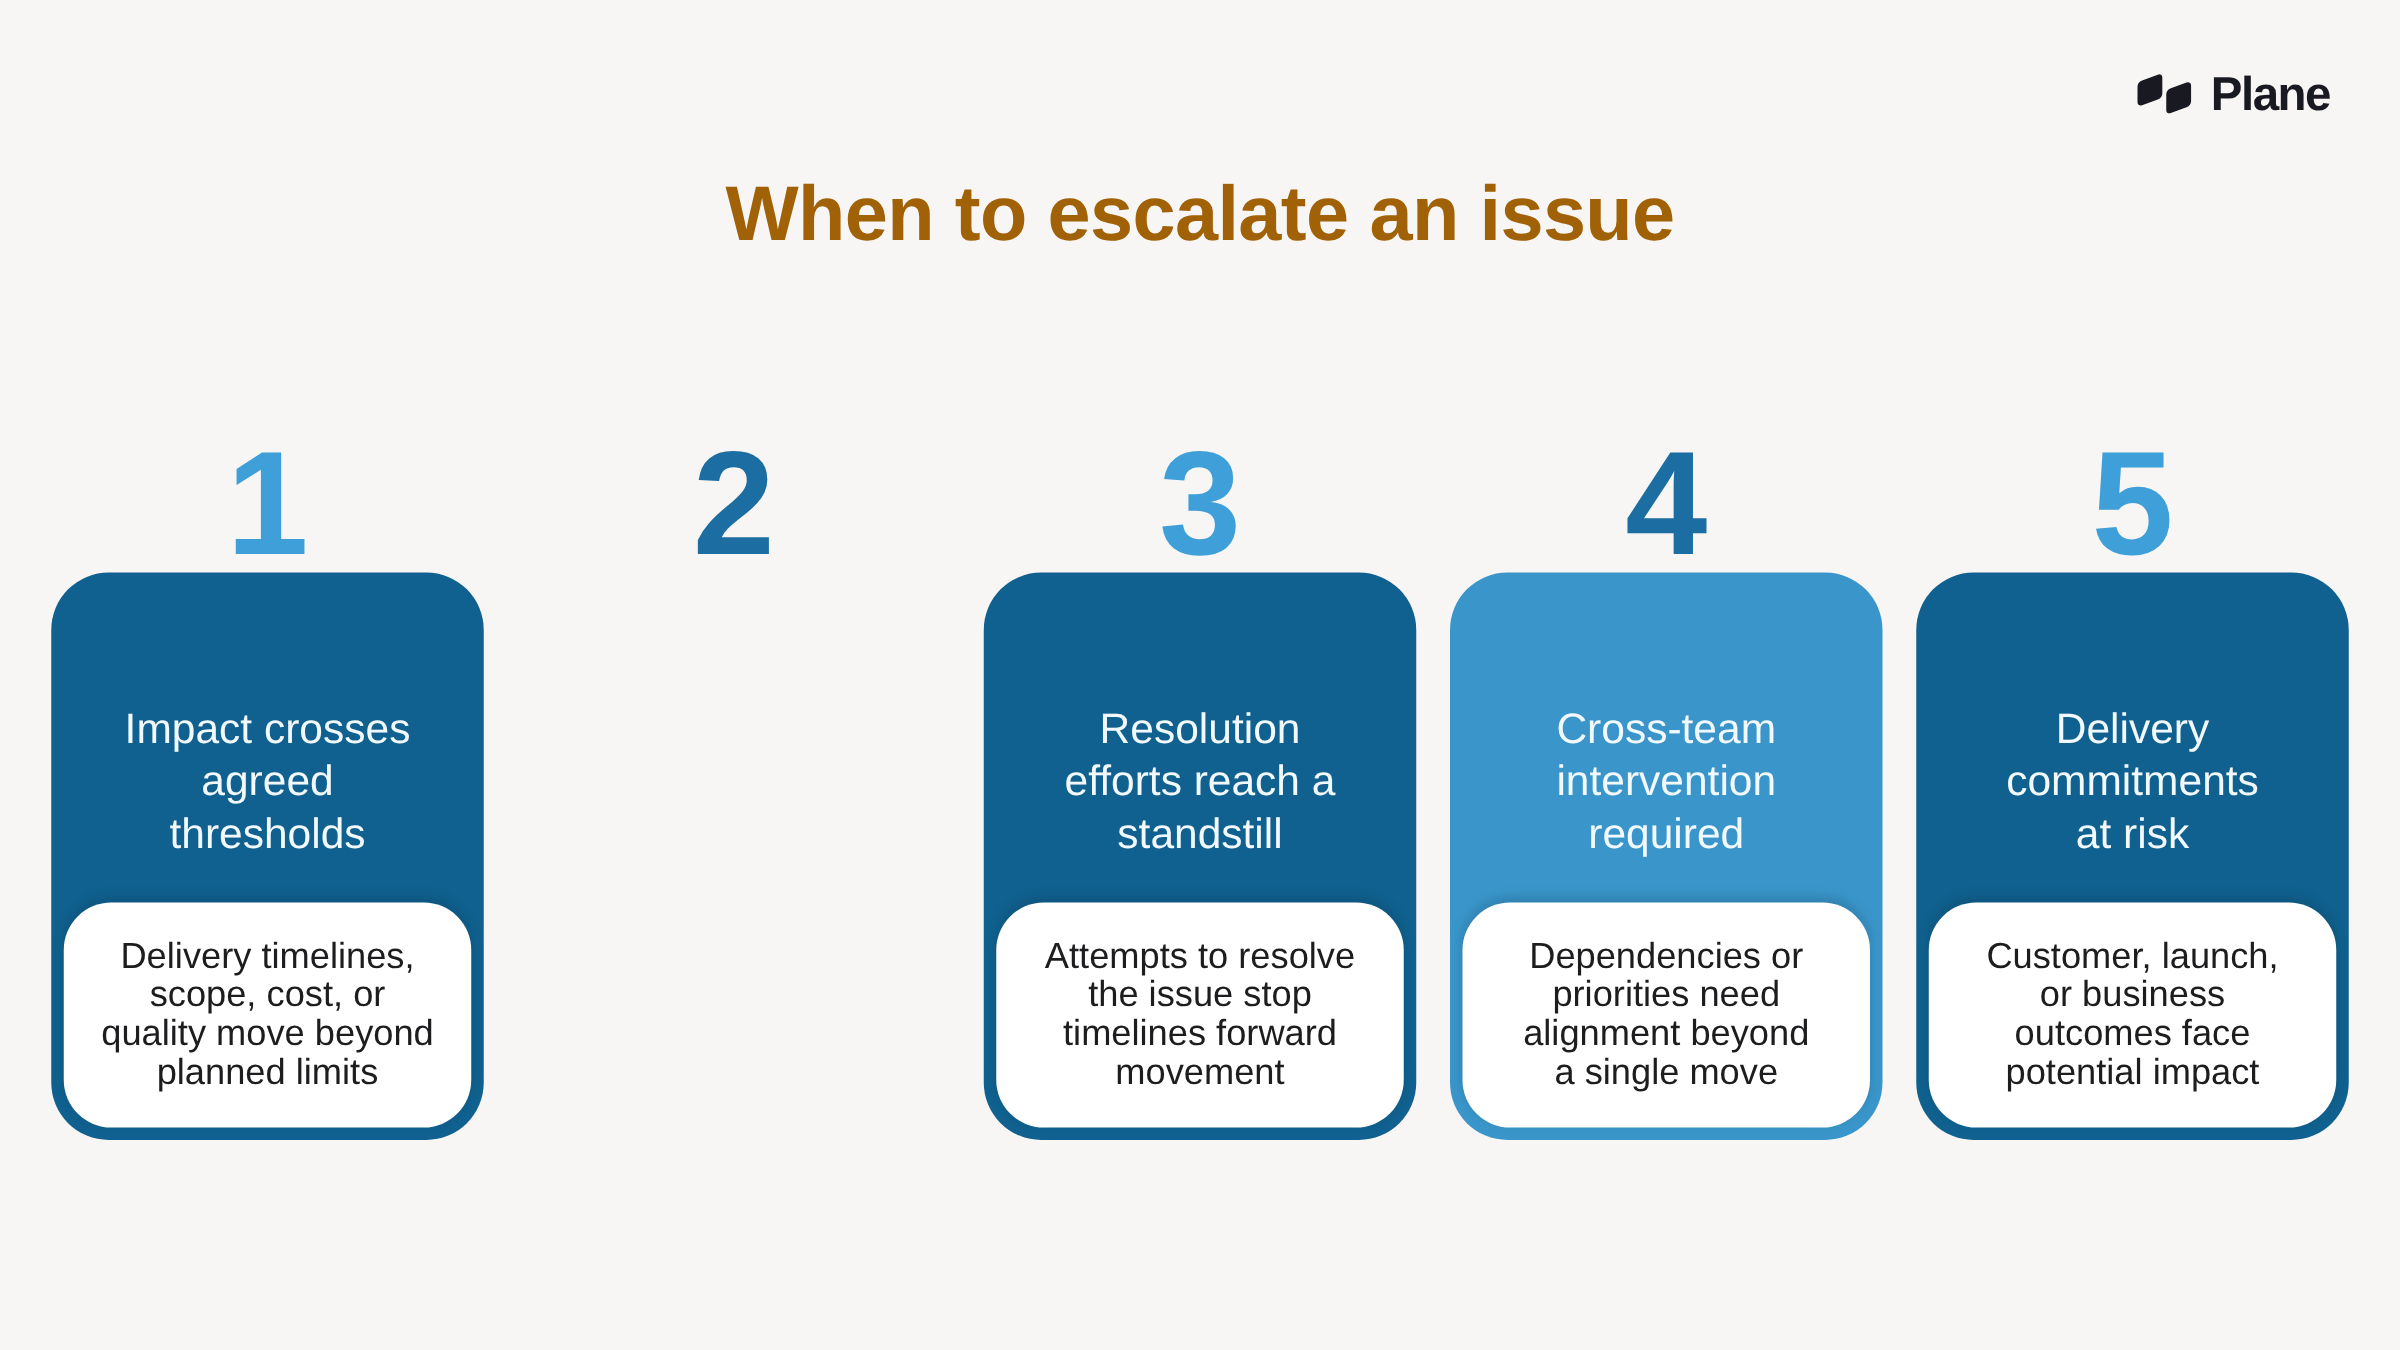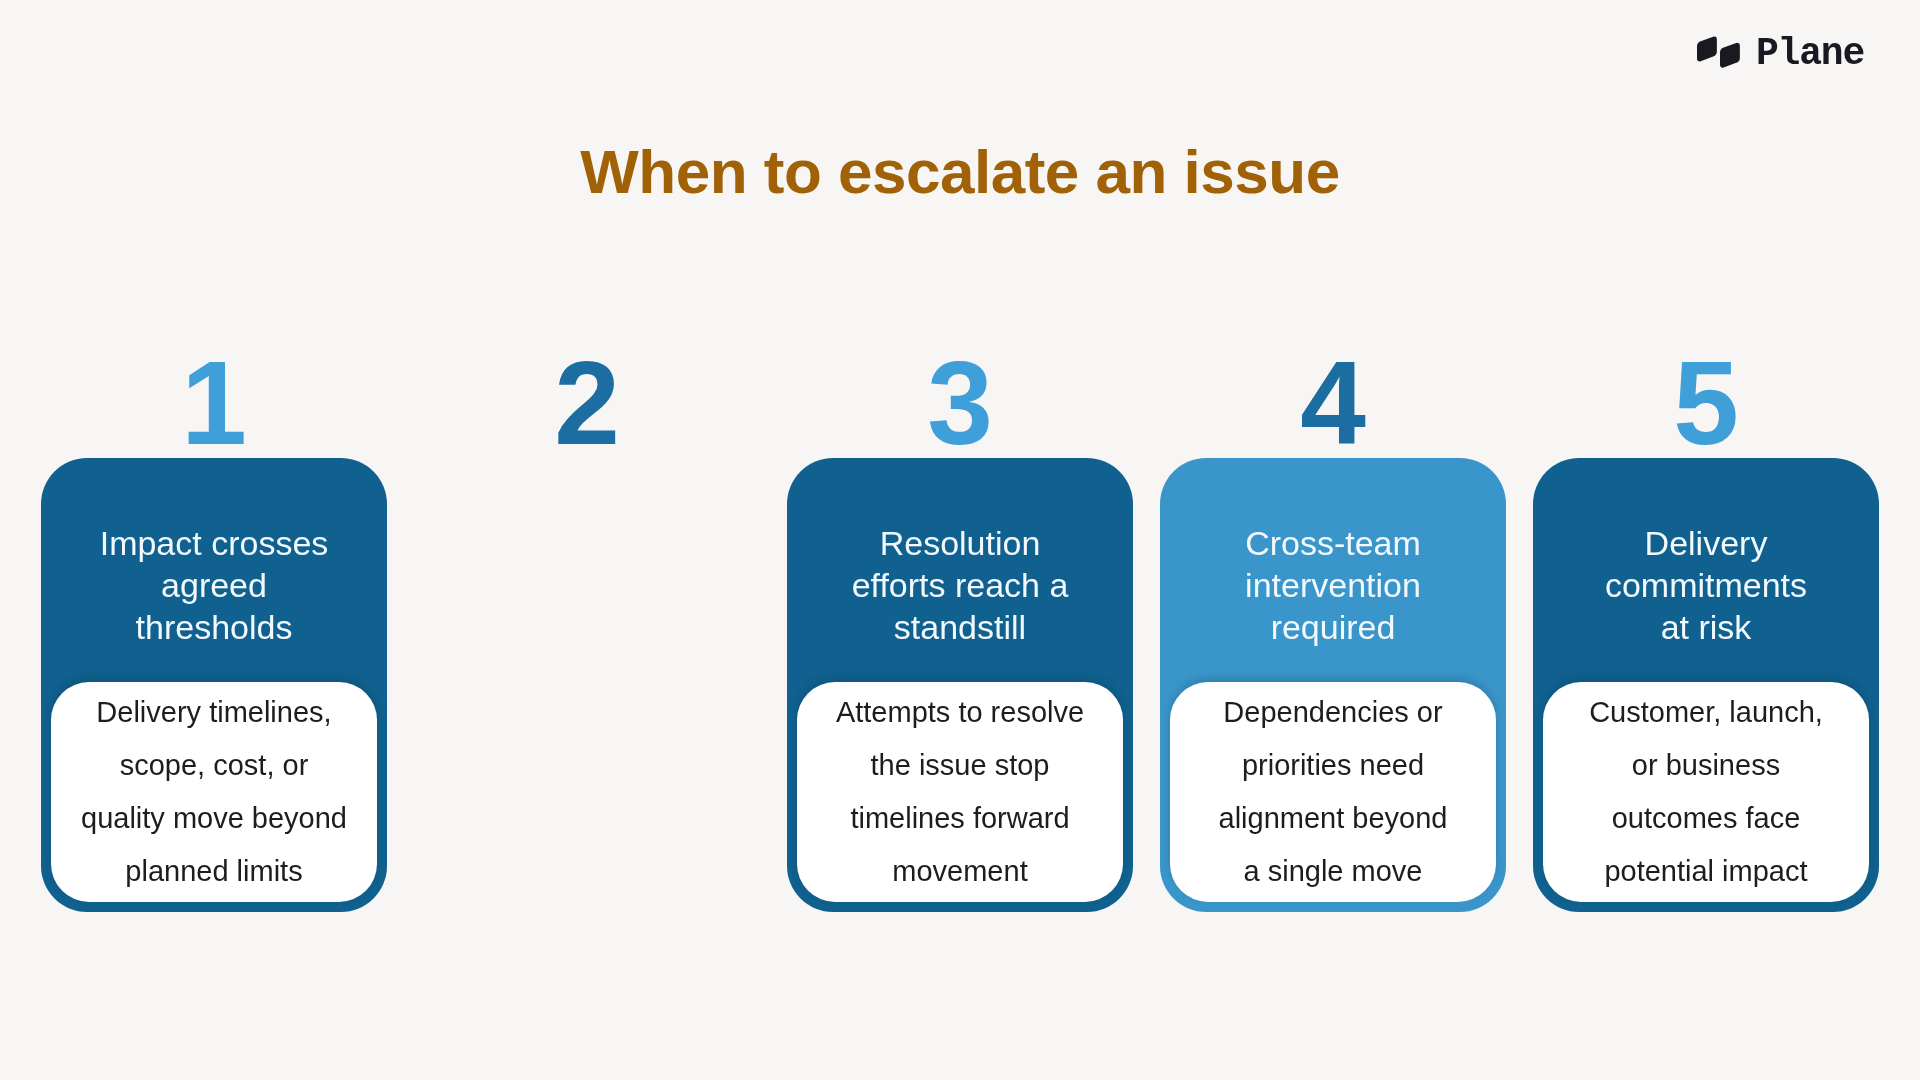--- a/index.html
+++ b/index.html
@@ -15,22 +15,22 @@
   *{margin:0;padding:0;box-sizing:border-box;}
   html,body{width:1920px;height:1080px;}
   body{
     position:relative;
     background:var(--page-bg);
     font-family:"Liberation Sans", sans-serif;
     overflow:hidden;
   }
   .logo{
     position:absolute;
-    top:28px; right:56px;
-    display:flex; align-items:center; gap:10px;font-family:Liberation Mono, monospace;
+    top:51px; right:56px;
+    display:flex; align-items:center; gap:10px;
   }
   .logo-text{
     font-size:38px; font-weight:700;
     color:var(--brand-color);
     letter-spacing:-1.2px;
   }
   .page-title{
     position:absolute;
     top:136px; left:0; width:100%;
     text-align:center;
@@ -58,31 +58,31 @@
     overflow:hidden;
   }
   .theme-dark  .card-box{ background:var(--dark-blue); }
   .theme-light .card-box{ background:var(--light-blue); }
   .card-header{
     height:224px; flex:none;
     padding:30px 14px 0;
     display:flex; align-items:center; justify-content:center;
     text-align:center; white-space:pre-line;
     color:var(--text-light);
-    font-size:34px; line-height:42px; font-weight:400;
+    font-size:34px; line-height:42px; font-weight:400;margin-top:40px;
   }
   .card-body{
     flex:1;
     margin:0 10px 10px;
     background:#ffffff;
     border-radius:38px;
     display:flex; align-items:center; justify-content:center;
     text-align:center; white-space:pre-line;
     color:var(--text-dark);
-    font-size:29px; line-height:53px;
+    font-size:29px; line-height:31px;
     box-shadow:0 -4px 9px rgba(8,40,60,0.20);
   }
 </style>
 </head>
 <body>
 
 <div class="logo">
   <span>
     <svg width="52" height="46" viewBox="0 0 48 44" aria-hidden="true">
       <g fill="#191921">

